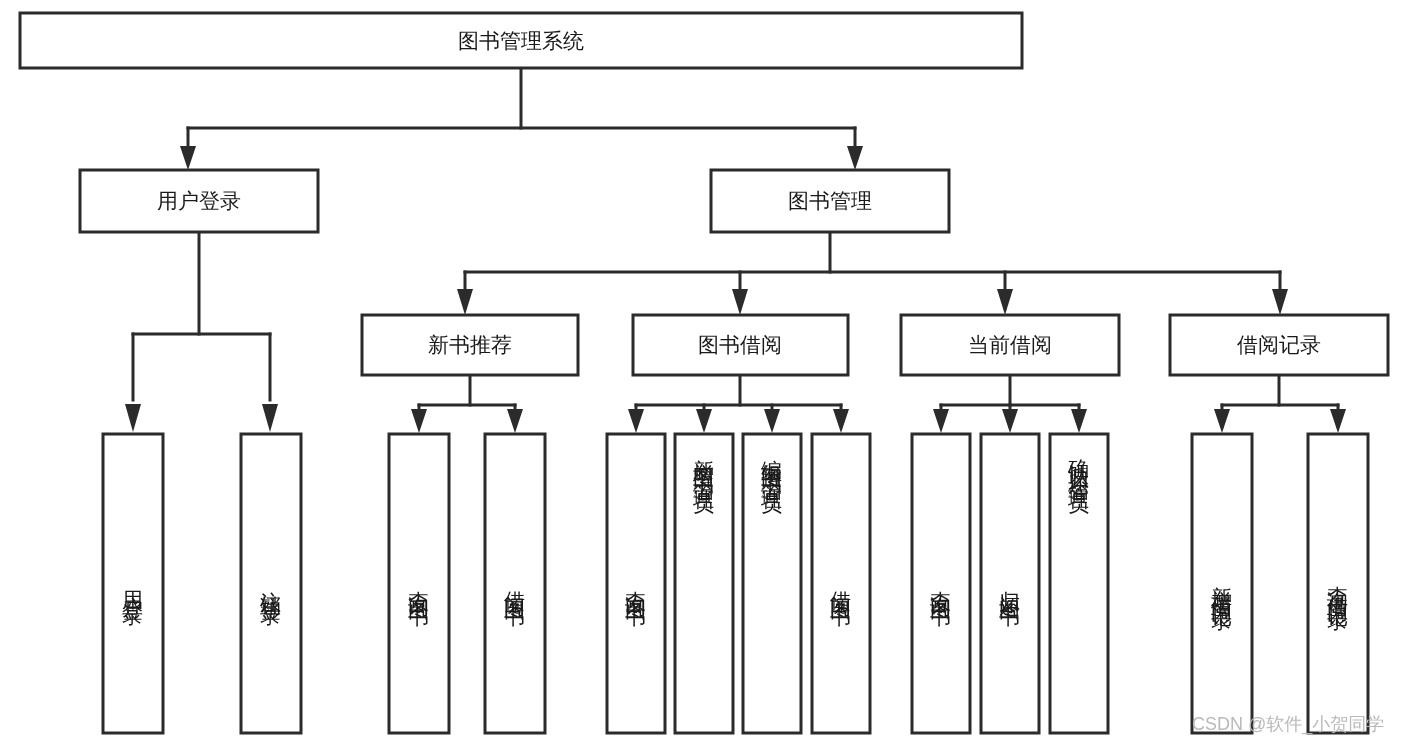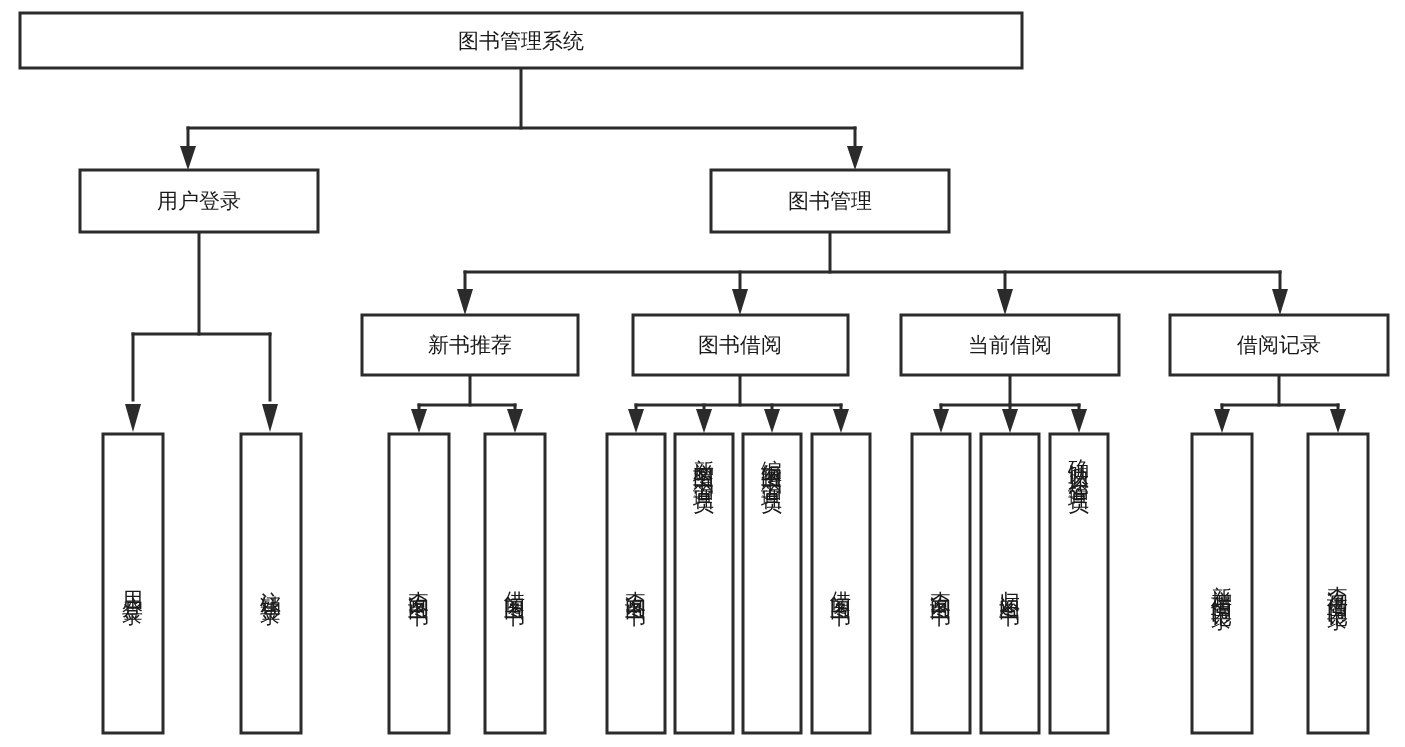--- a/index.html
+++ b/index.html
@@ -240,14 +240,15 @@
     <span class="vtext">确认归还（管理员）</span>
   </div>
 
   <div class="vtext-wrap" style="left:1192px; top:434px; width:60px; height:299px; align-items:center;">
     <span class="vtext">新增借阅记录</span>
   </div>
   <div class="vtext-wrap" style="left:1308px; top:434px; width:60px; height:299px; align-items:center;">
     <span class="vtext">查询借阅记录</span>
   </div>
 
+  <div class="watermark" style="left:1192px; top:712px;">CSDN @软件_小贺同学</div>
 
 </div>
 
 </body></html>

